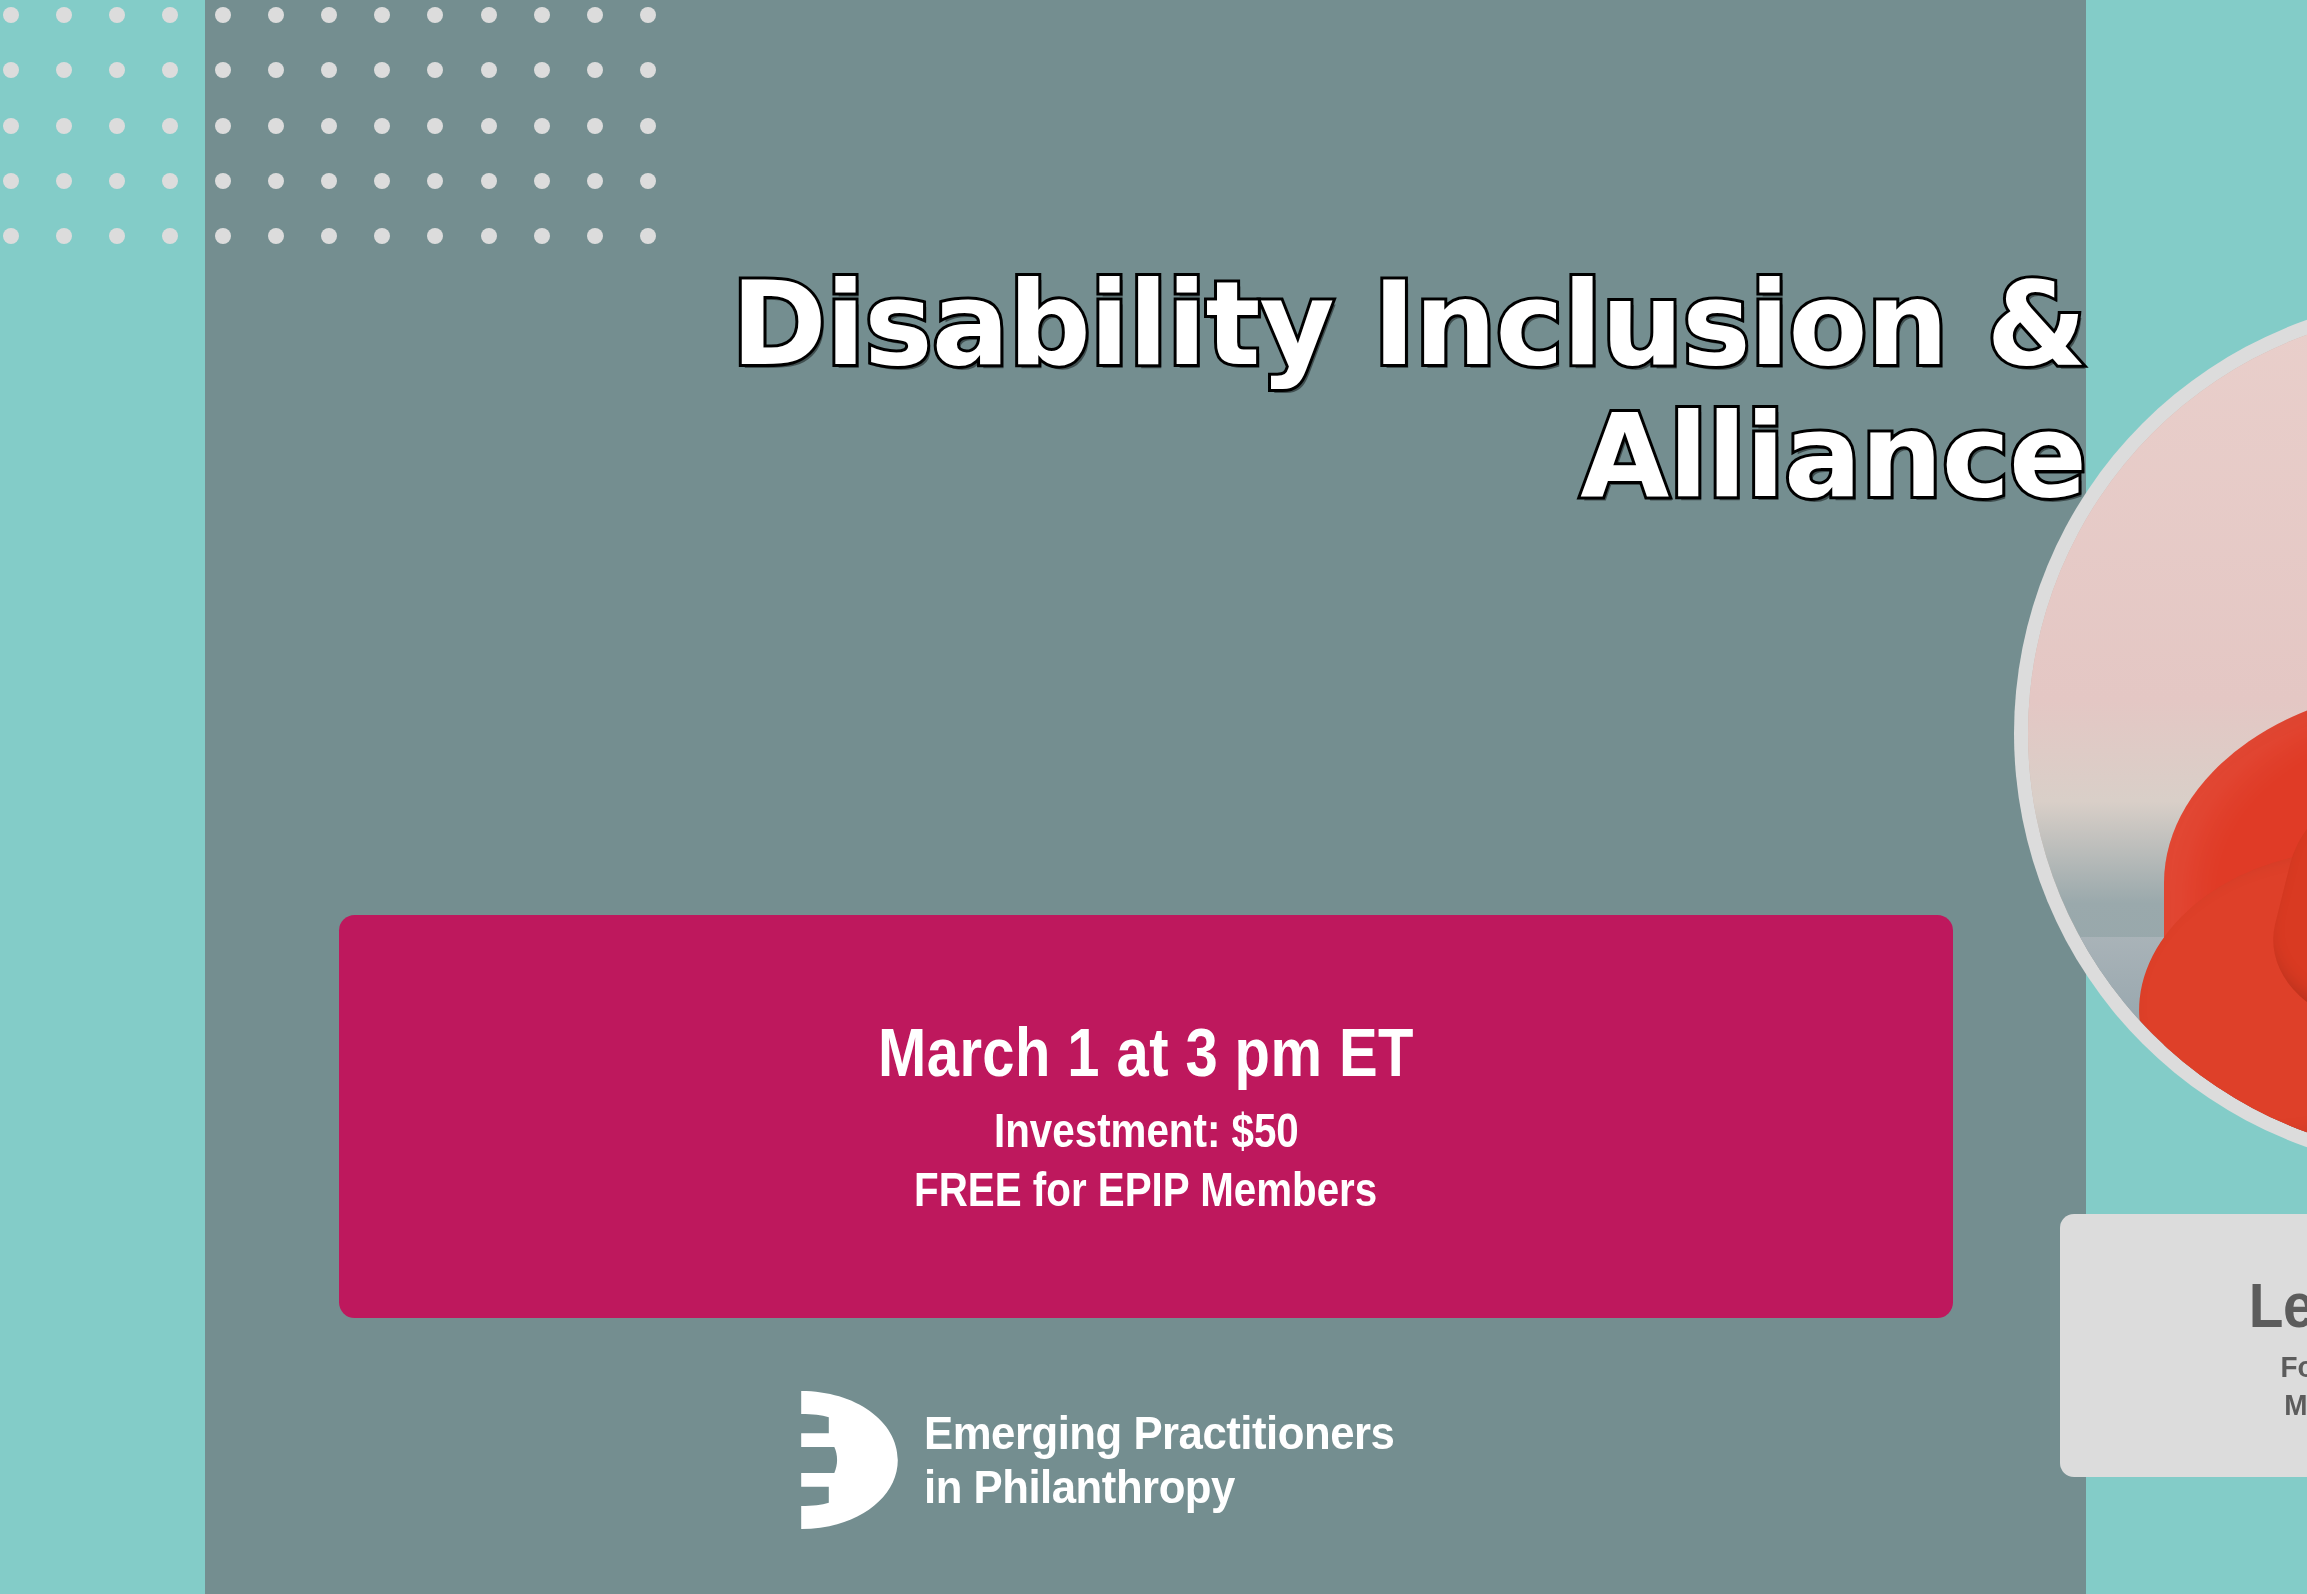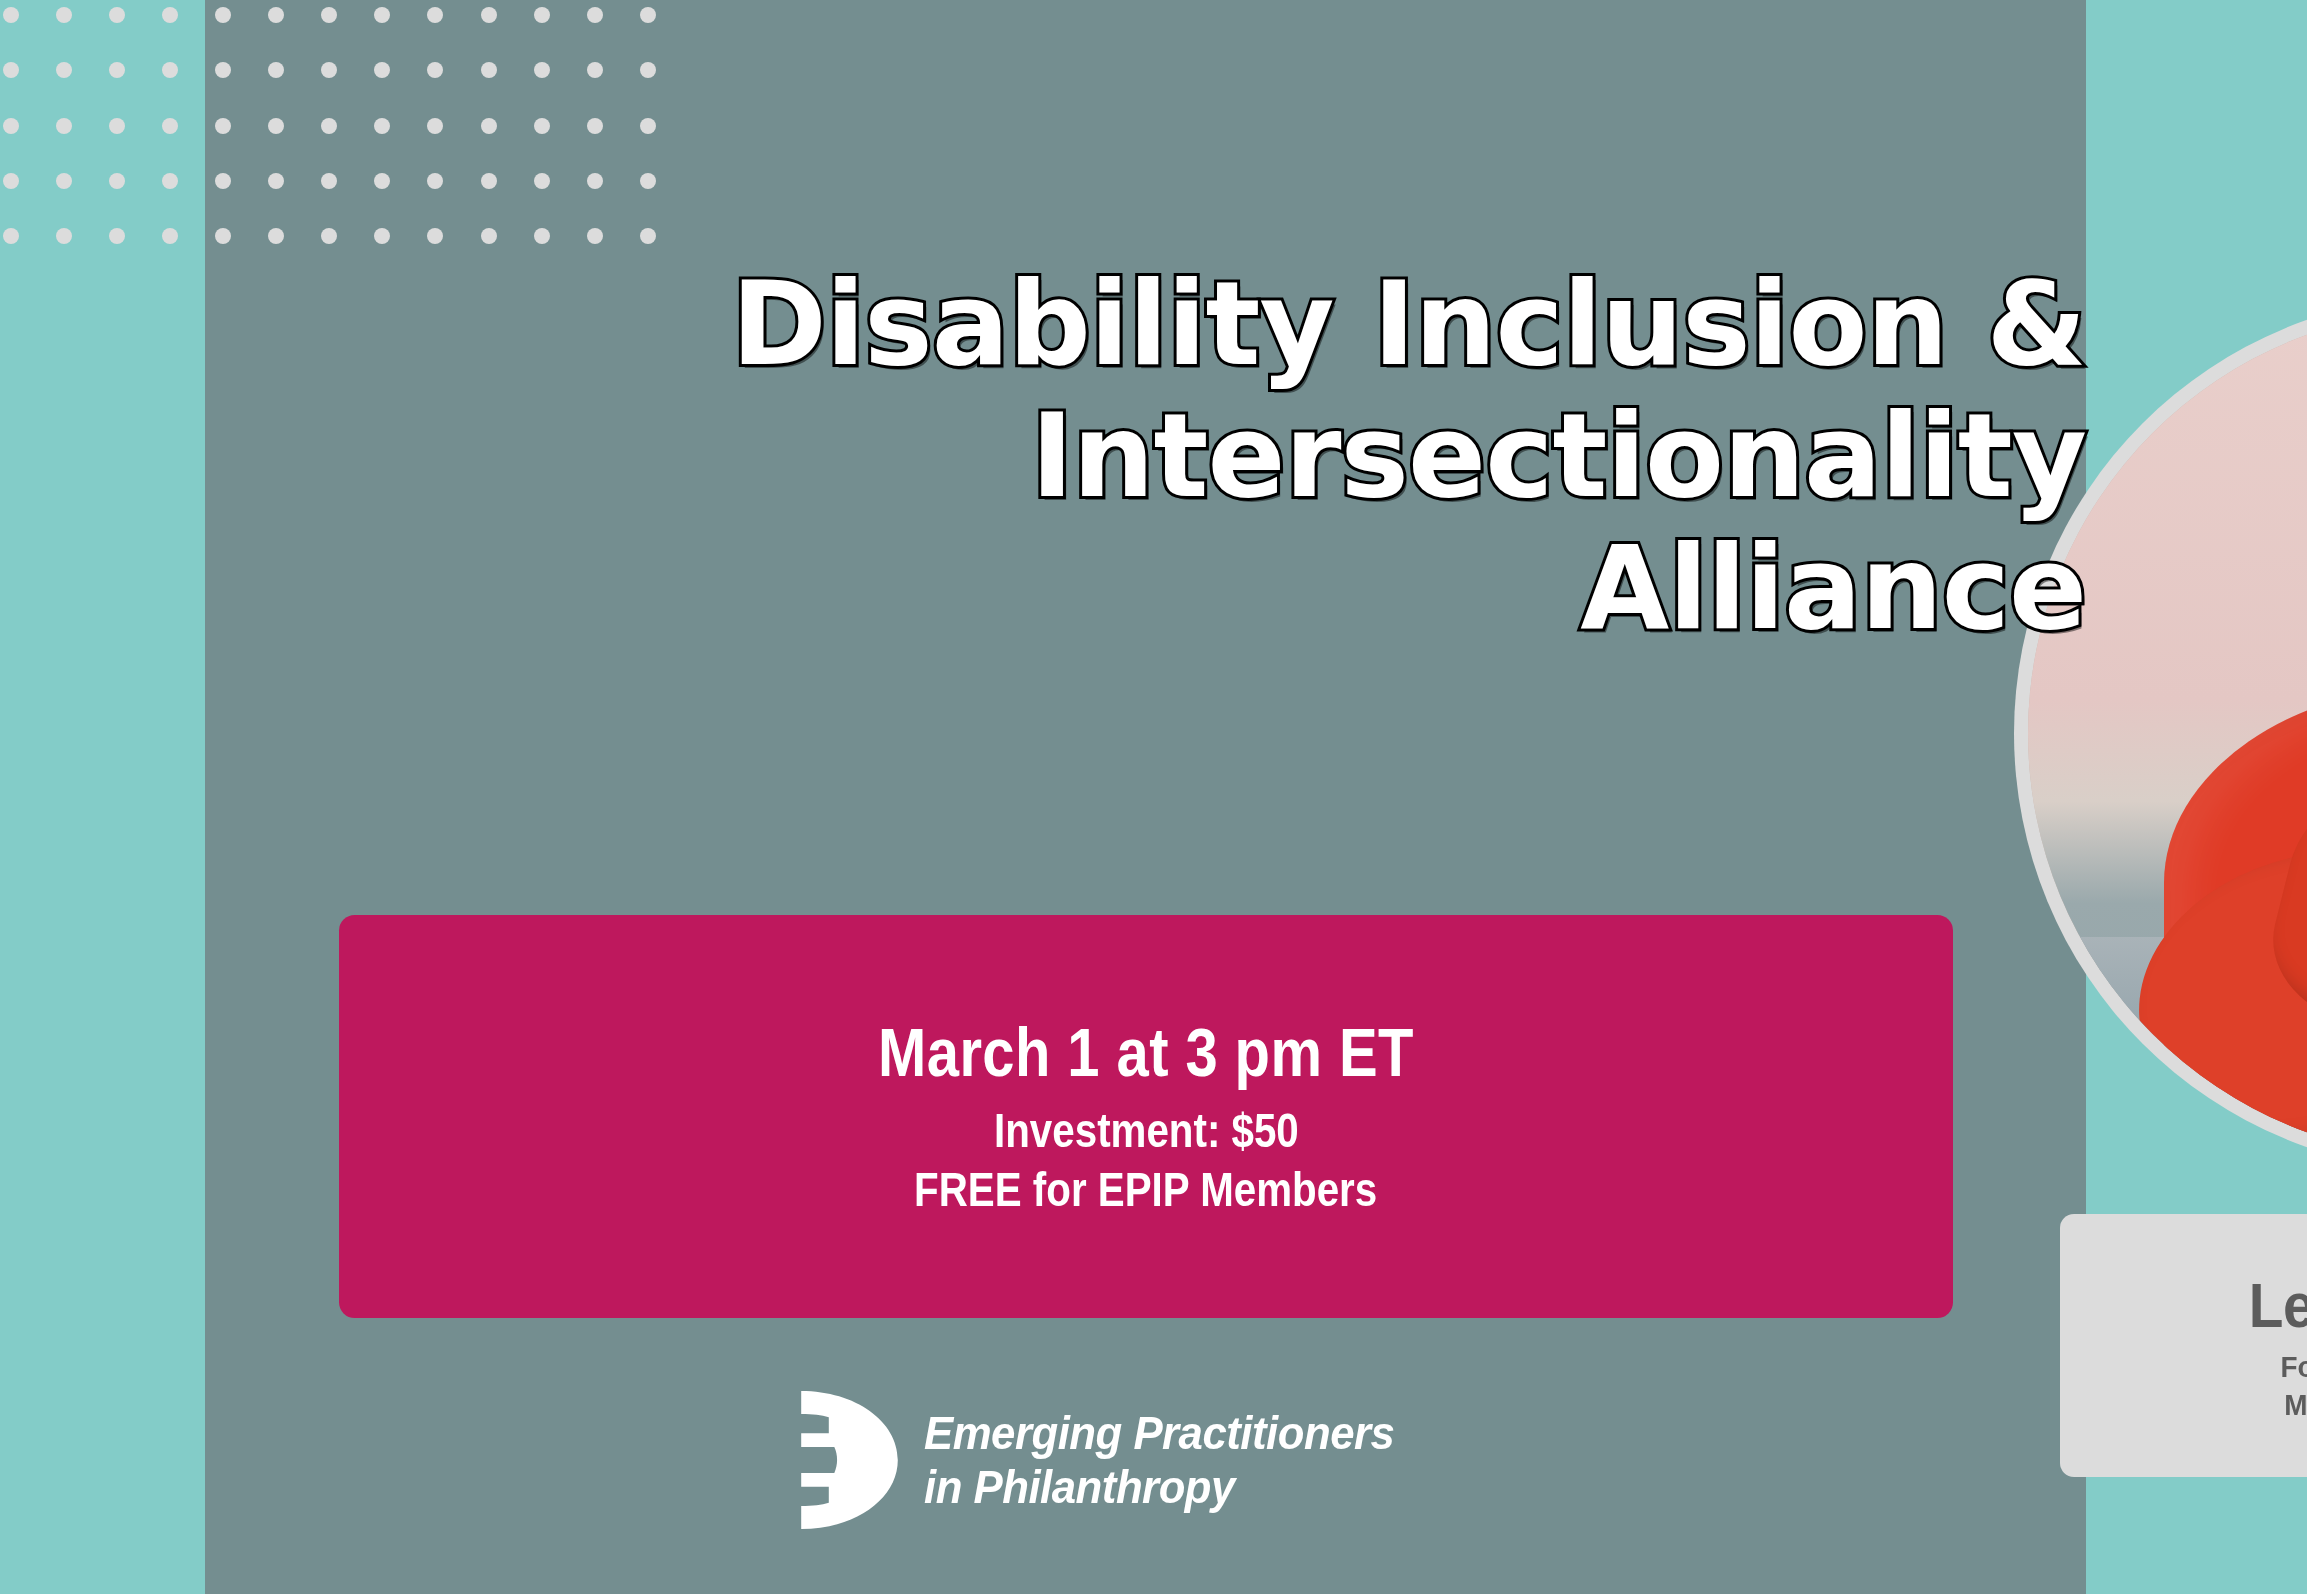--- a/index.html
+++ b/index.html
@@ -134,21 +134,21 @@
     line-height:59px;
     transform:scaleX(.84);
     white-space:nowrap;
   }
 
   
   .logo{
     position:absolute;
     left:801px; top:1377px;
     width:701px; height:166px;
-    display:flex; align-items:center; gap:26px;font-style:italic;
+    display:flex; align-items:center; gap:26px;
   }
   .logo-mark{ width:97px; height:138px; flex:0 0 auto; }
   .logo-words{
     color:#ffffff;
     font-family:"Liberation Sans", sans-serif;
     font-weight:700;
     font-size:46px;
     line-height:54px;
     letter-spacing:-0.5px;
     transform:scaleX(.95);
@@ -274,21 +274,20 @@
       <div class="ph-body"></div>
 
       <div class="ph-arm"></div>
       <div class="ph-arm2"></div>
 
     </div>
   </div>
 
   <div class="title-block">
     <span class="title-line">Disability Inclusion &amp;</span>
-    <span class="title-line">Intersectionality</span>
     <span class="title-line">Alliance</span>
   </div>
 
   <div class="details-box">
     <div class="details-main">March 1 at 3 pm ET</div>
     <div class="details-sub">Investment: $50</div>
     <div class="details-sub">FREE for EPIP Members</div>
   </div>
 
   <div class="logo">

